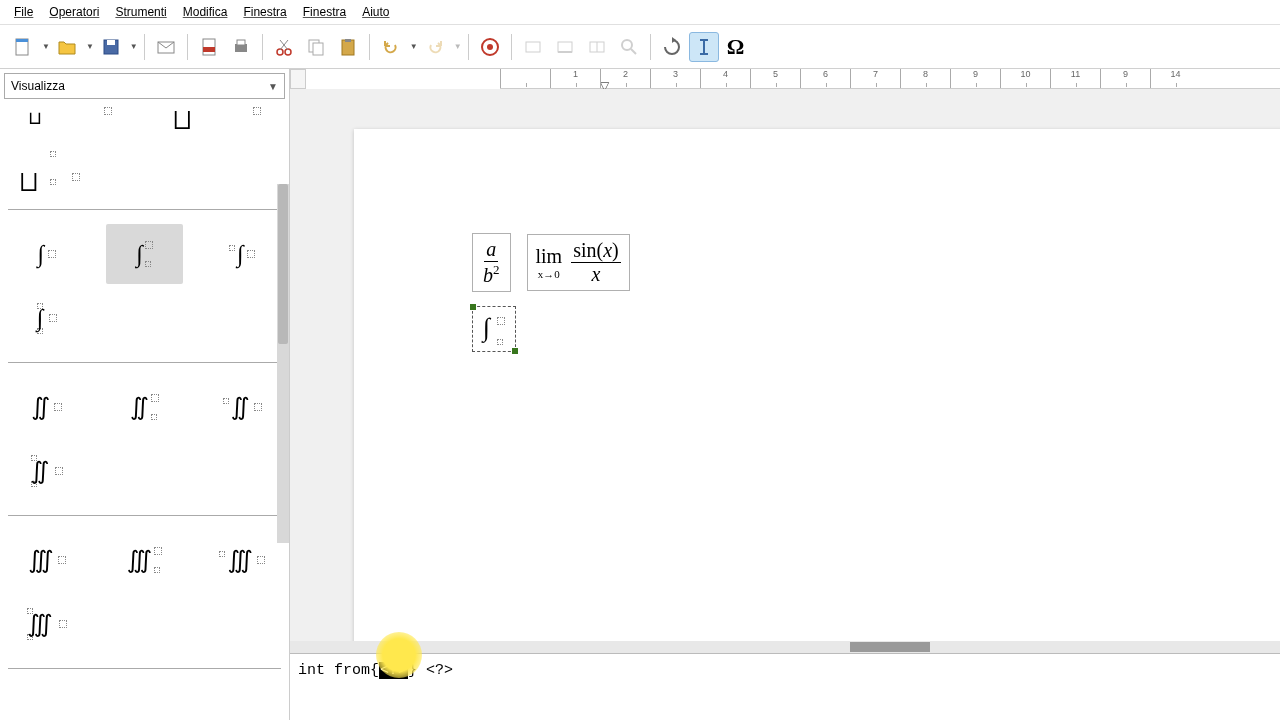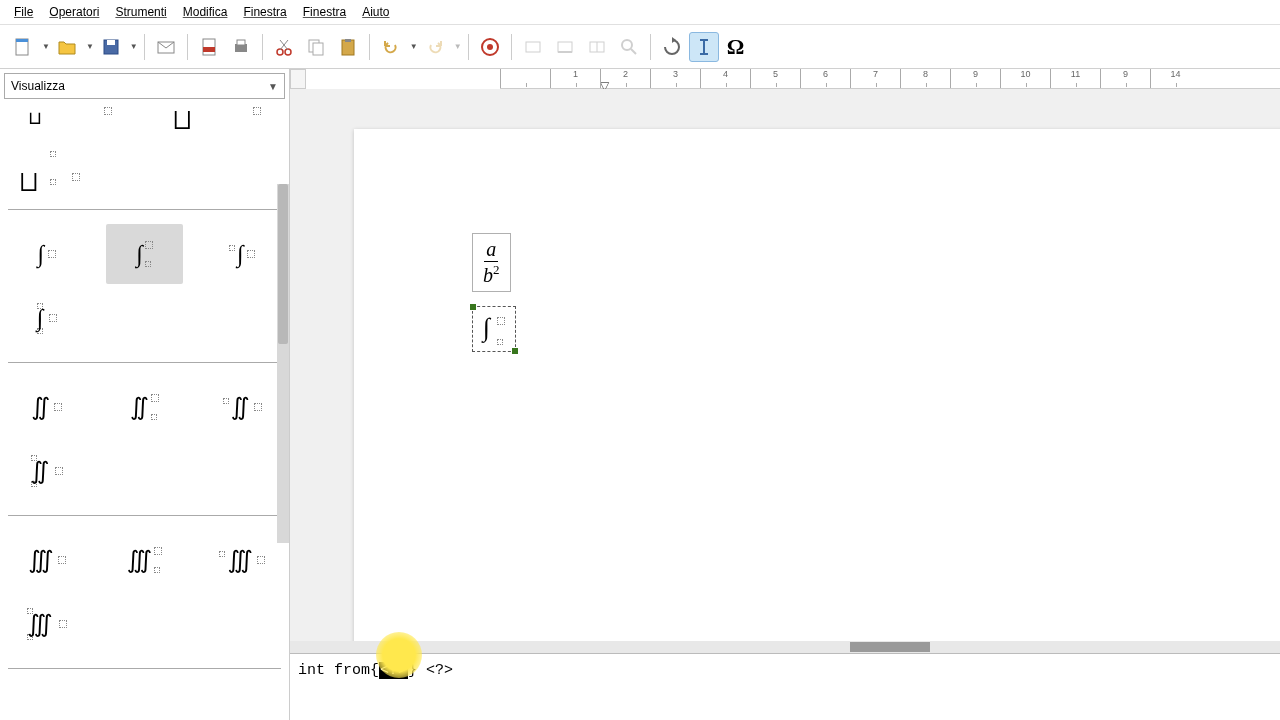--- a/index.html
+++ b/index.html
@@ -349,20 +349,30 @@
 
     <div class="canvas">
       <div class="page">
         <div style="display:flex;align-items:center;flex-wrap:wrap">
           <div class="formula">
             <span class="frac">
                 <span class="num" style="font-style:italic">a</span>
                 <span class="den"><span style="font-style:italic">b</span><span class="sup">2</span></span>
               </span>
           </div>
+          <div class="formula">
+            <span style="display:inline-flex;flex-direction:column;align-items:center;vertical-align:middle">
+              <span>lim</span>
+              <span style="font-size:11px">x→0</span>
+            </span>
+            <span class="frac" style="margin-left:4px">
+              <span class="num"><span>sin</span>(<span style="font-style:italic">x</span>)</span>
+              <span class="den" style="font-style:italic">x</span>
+            </span>
+          </div>
         </div>
         <div style="margin-top:6px">
           <div class="formula selected" style="padding:6px 10px">
             <span style="font-size:26px">∫</span>
             <span style="display:inline-flex;flex-direction:column;vertical-align:middle;margin-left:2px">
               <span class="placeholder" style="margin-bottom:14px"></span>
               <span class="placeholder sm"></span>
             </span>
           </div>
         </div>

